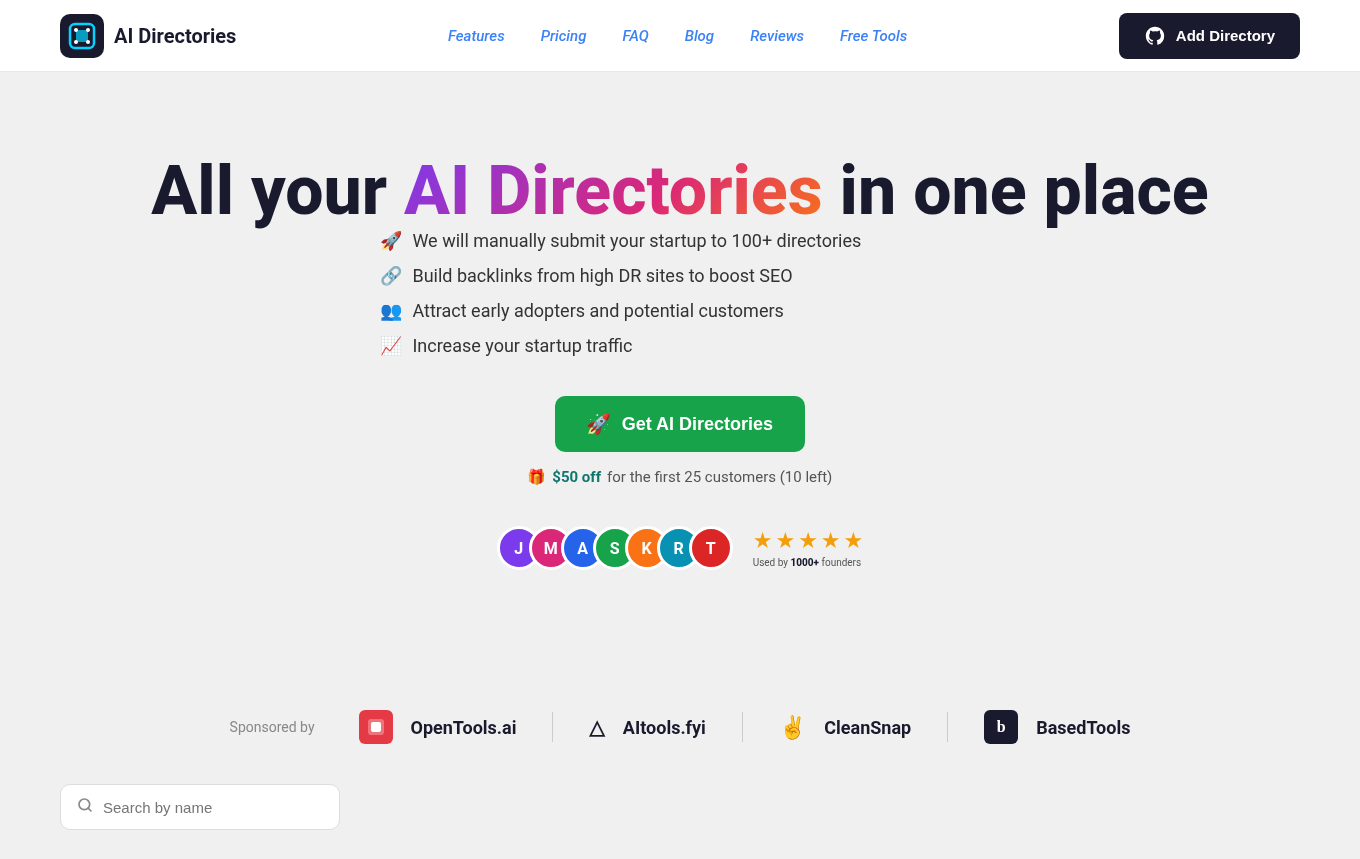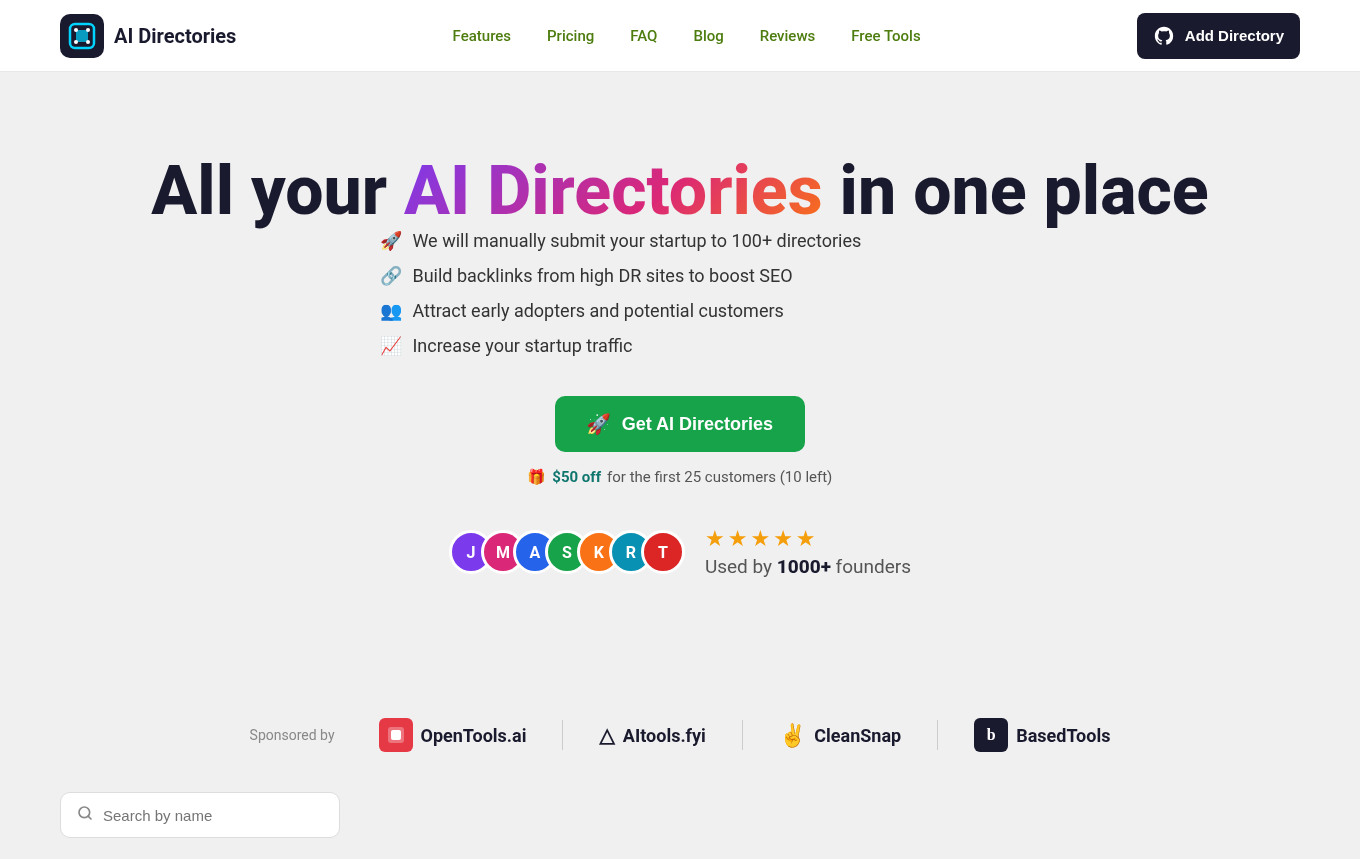--- a/index.html
+++ b/index.html
@@ -47,30 +47,31 @@
       font-weight: 700;
       color: #1a1a2e;
     }
     .nav-links {
       display: flex;
       align-items: center;
       gap: 36px;
     }
     .nav-links a {
       text-decoration: none;
-      color: #4d7c0f;
+      color: #3b82f6;
       font-size: 15px;
       font-weight: 500;
+      font-style: italic;
     }
     .add-directory-btn {
       background: #1a1a2e;
       color: #fff;
       border: none;
       border-radius: 8px;
-      padding: 12px 16px;
+      padding: 12px 25px;
       font-size: 15px;
       font-weight: 600;
       cursor: pointer;
       display: flex;
       align-items: center;
       gap: 10px;
     }
 
     
     .hero {
@@ -174,21 +175,21 @@
       align-items: flex-start;
       gap: 4px;
     }
     .stars {
       display: flex;
       gap: 3px;
       font-size: 22px;
       color: #f59e0b;
     }
     .used-by {
-      font-size: 19px;
+      font-size: 10px;
       color: #555;
     }
     .used-by strong { color: #1a1a2e; font-weight: 800; }
 
     
     .sponsors {
       display: flex;
       align-items: center;
       justify-content: center;
       gap: 36px;
@@ -197,21 +198,21 @@
     }
     .sponsored-by-label {
       font-size: 14px;
       color: #888;
       margin-right: 8px;
       white-space: nowrap;
     }
     .sponsor-item {
       display: flex;
       align-items: center;
-      gap: 8px;
+      gap: 18px;
       font-size: 18px;
       font-weight: 700;
       color: #1a1a2e;
     }
     .sponsor-logo {
       width: 34px;
       height: 34px;
       border-radius: 6px;
       display: flex;
       align-items: center;

